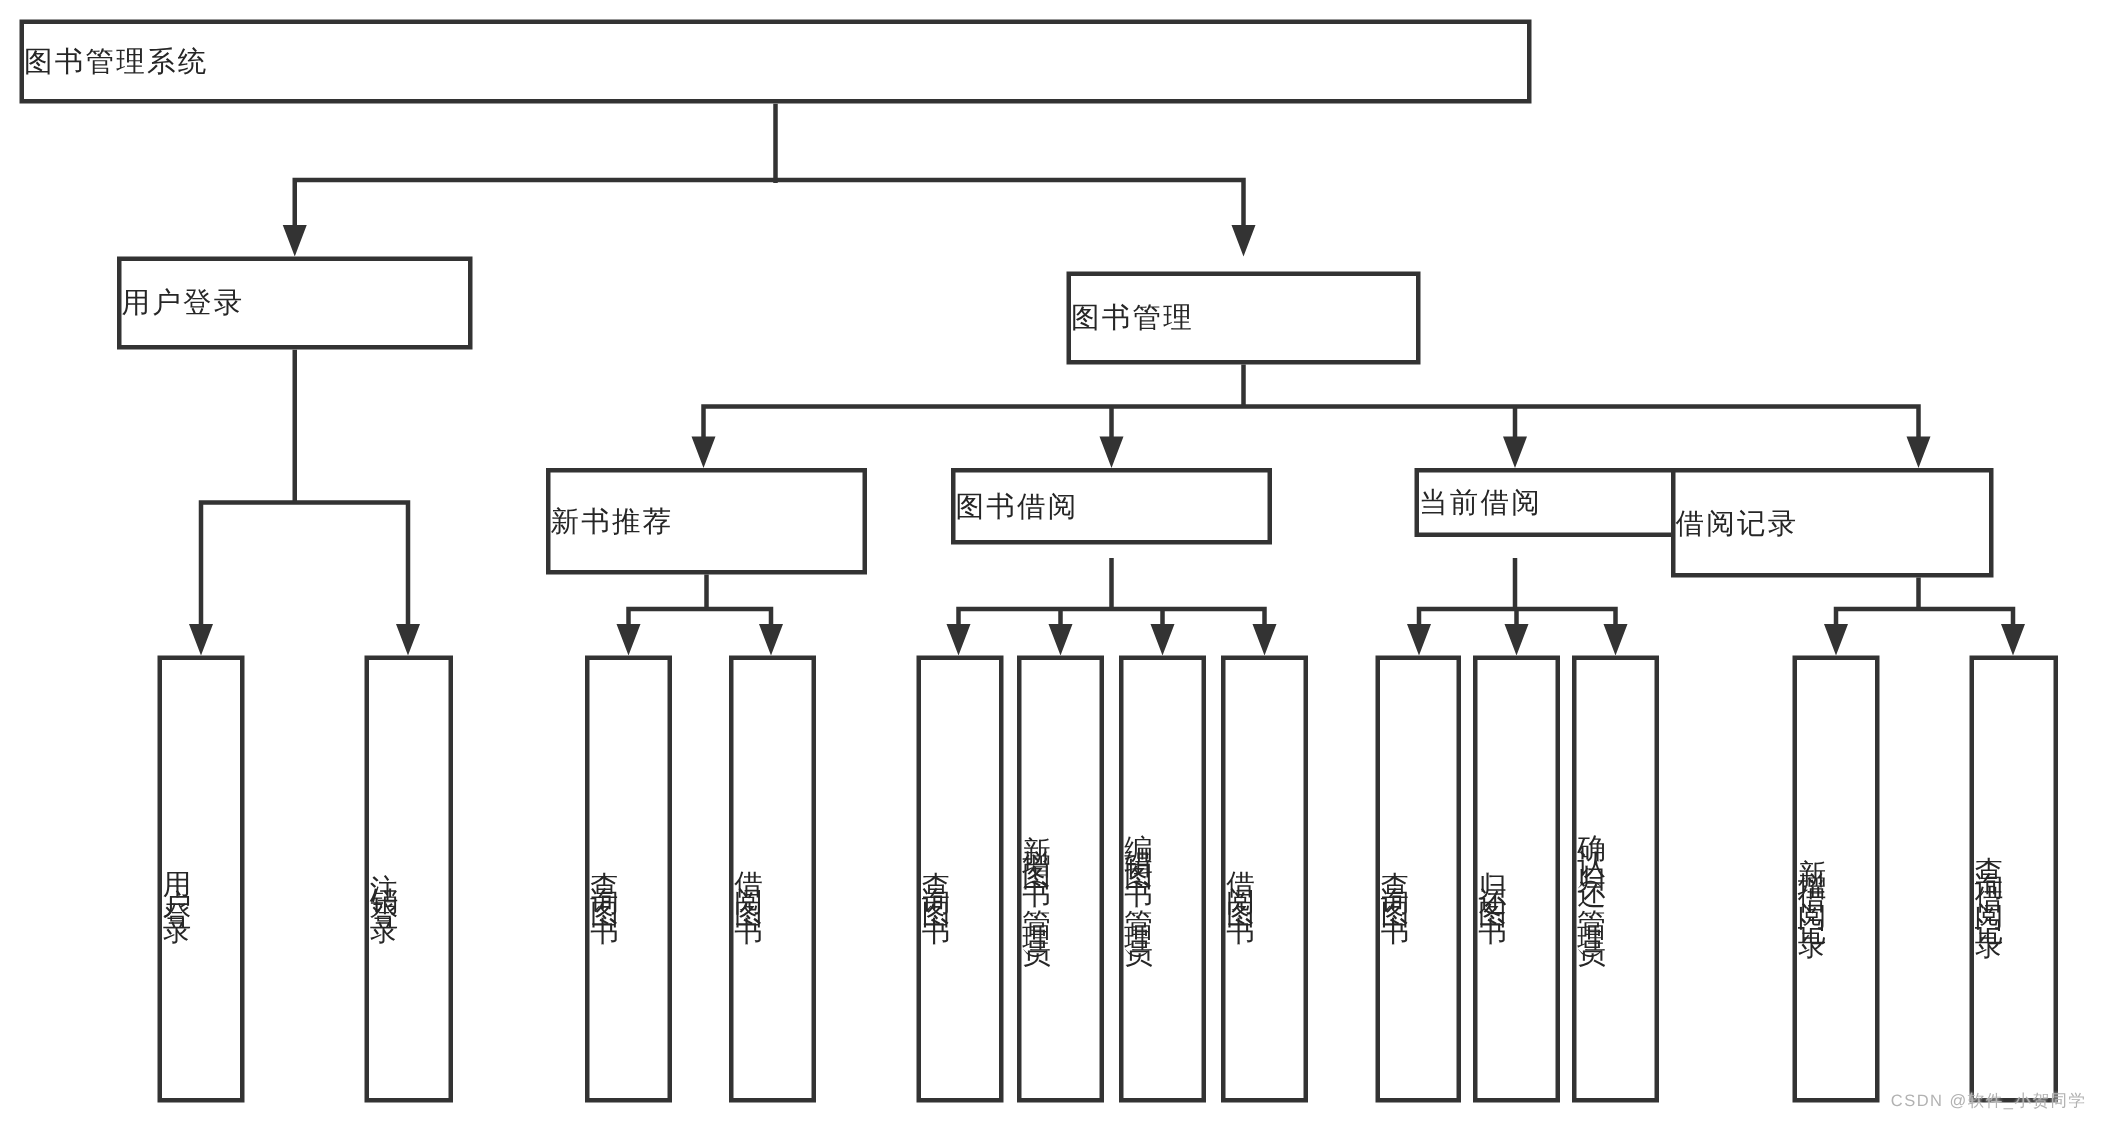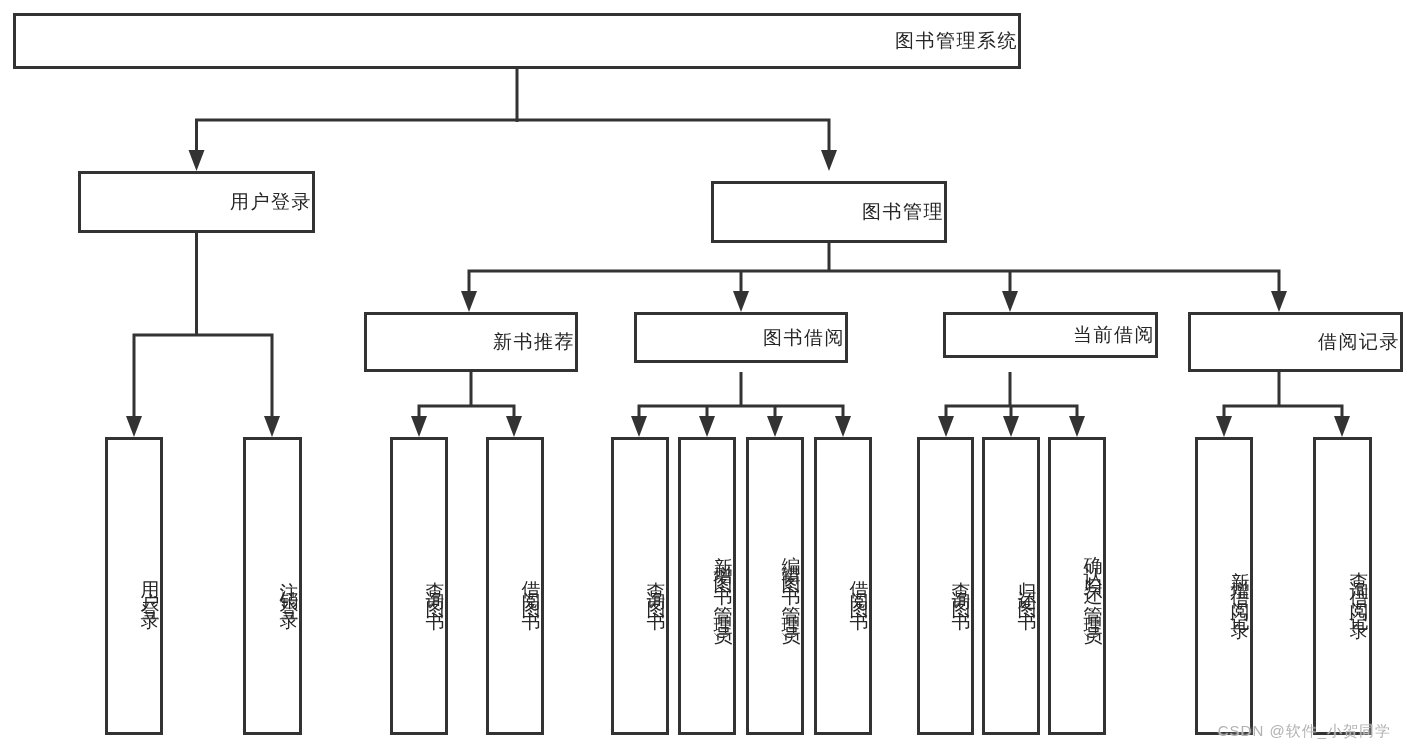--- a/index.html
+++ b/index.html
@@ -3,29 +3,29 @@
 <meta charset="utf-8">
 <style>
   html,body{margin:0;padding:0;}
   body{
     width:1405px;height:747px;position:relative;background:#ffffff;
     font-family:"Liberation Sans", sans-serif;overflow:hidden;
   }
   .connectors{position:absolute;left:0;top:0;width:1405px;height:747px;pointer-events:none;}
   .box{
     position:absolute;background:#ffffff;border:3px solid #333333;box-sizing:border-box;
-    display:flex;align-items:center;justify-content:flex-end;color:#262626;
+    display:flex;align-items:center;justify-content:flex-start;color:#262626;
   }
   .hbox{font-size:19px;letter-spacing:1.5px;}
   .vbox .vtext{
     writing-mode:vertical-rl;text-orientation:mixed;
     font-size:19px;letter-spacing:10px;line-height:1;color:#262626;
   }
   .watermark{
-    position:absolute;right:14px;bottom:6px;font-size:15px;letter-spacing:1px;
+    position:absolute;right:14px;bottom:6px;font-size:11px;letter-spacing:1px;
     color:#b2b2b2;text-shadow:0 0 2px #ffffff;z-index:5;white-space:nowrap;
   }
 </style>
 </head>
 <body>
 
 <div>
 
   <svg class="connectors" viewBox="0 0 1405 747" xmlns="http://www.w3.org/2000/svg">
     <path fill="none" stroke="#333333" stroke-width="3" d="
@@ -88,30 +88,30 @@
     <span>图书管理系统</span>
   </div>
 
   <div class="box hbox" style="left:78px;top:171px;width:237px;height:62px">
     <span>用户登录</span>
   </div>
   <div class="box hbox" style="left:711px;top:181px;width:236px;height:62px">
     <span>图书管理</span>
   </div>
 
-  <div class="box hbox" style="left:364px;top:312px;width:214px;height:60px">
+  <div class="box hbox" style="left:364px;top:312px;width:214px;height:71px">
     <span>新书推荐</span>
   </div>
   <div class="box hbox" style="left:634px;top:312px;width:214px;height:51px">
     <span>图书借阅</span>
   </div>
   <div class="box hbox" style="left:943px;top:312px;width:215px;height:46px">
     <span>当前借阅</span>
   </div>
-  <div class="box hbox" style="left:1188px;top:312px;width:215px;height:60px">
+  <div class="box hbox" style="left:1114px;top:312px;width:215px;height:73px">
     <span>借阅记录</span>
   </div>
 
   <div class="box vbox" style="left:105px;top:437px;width:58px;height:298px">
     <span class="vtext">用户登录</span>
   </div>
   <div class="box vbox" style="left:243px;top:437px;width:59px;height:298px">
     <span class="vtext">注销登录</span>
   </div>
 

